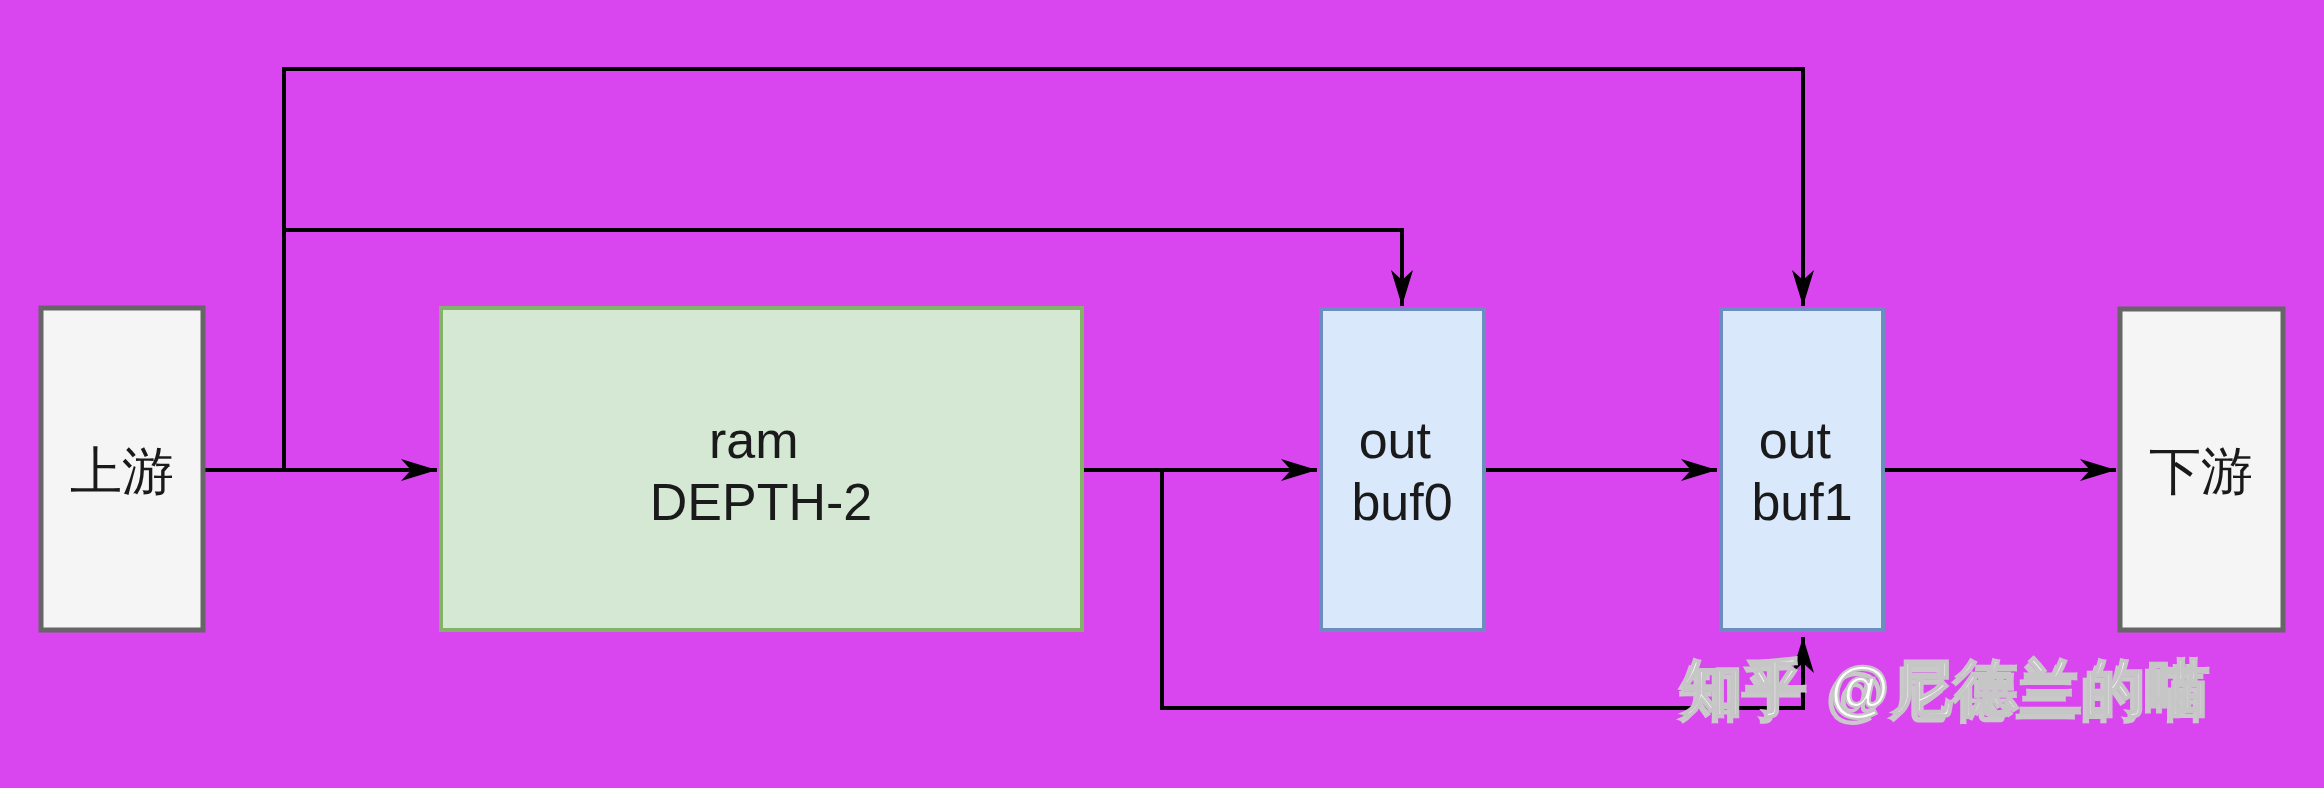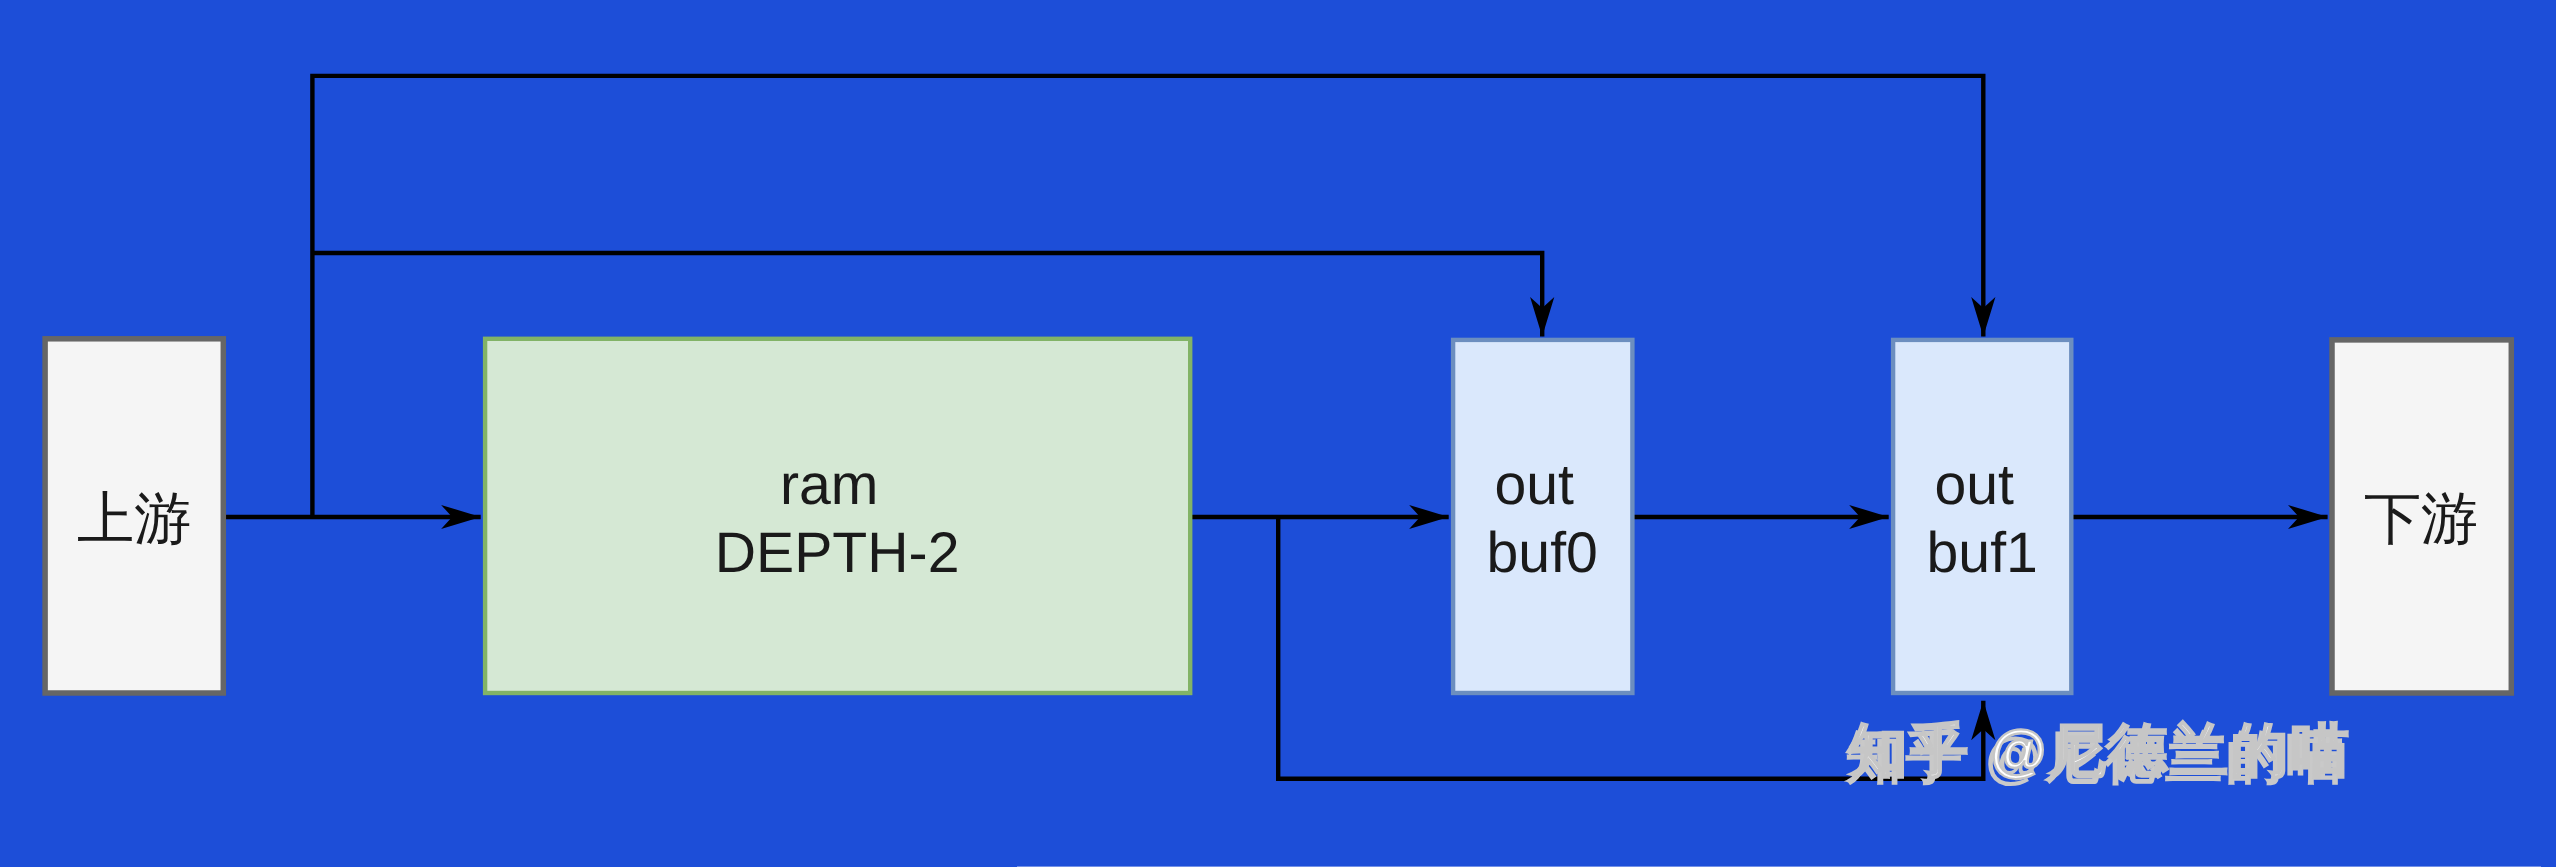--- a/index.html
+++ b/index.html
@@ -8,39 +8,39 @@
     background: #ffffff;
     width: 2324px;
     height: 788px;
     overflow: hidden;
     font-family: "Liberation Sans", sans-serif;
   }
   .canvas {
     position: relative;
     width: 2324px;
     height: 788px;
-    background: #1d4ed8;
+    background: #d946ef;
   }
   .canvas svg {
     position: absolute;
     left: 0;
     top: 0;
     display: block;
   }
   .node-label {
     font-family: "Liberation Sans", sans-serif;
     font-size: 52px;
     fill: #1a1a1a;
   }
   .watermark {
     position: absolute;
     left: 1682px;
     top: 648px;
     font-family: "Liberation Sans", sans-serif;
-    font-size: 52px;
+    font-size: 61px;
     font-weight: 700;
     letter-spacing: 3px;
     color: #ffffff;
     -webkit-text-stroke: 2px #c6c6c6;
     text-shadow: -5px 6px 0 #c9c9c9;
     white-space: nowrap;
     user-select: none;
     pointer-events: none;
   }
 </style>

